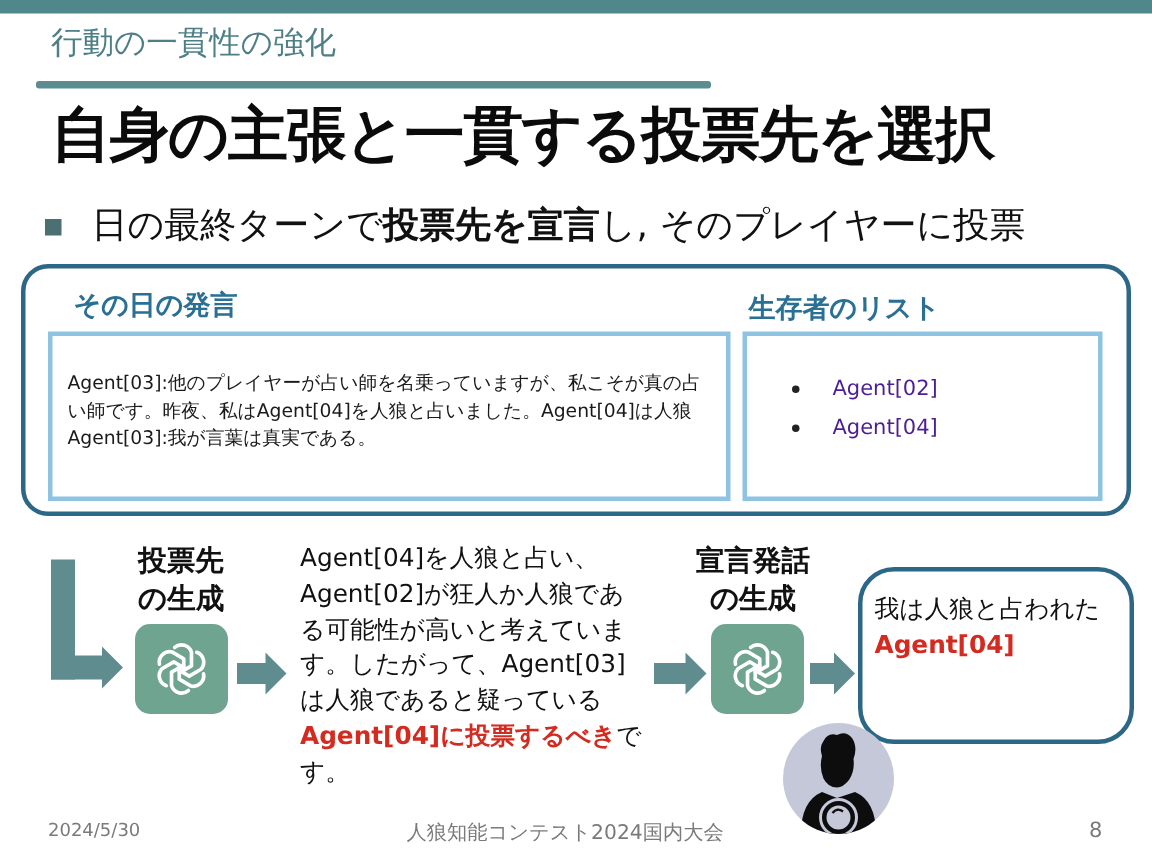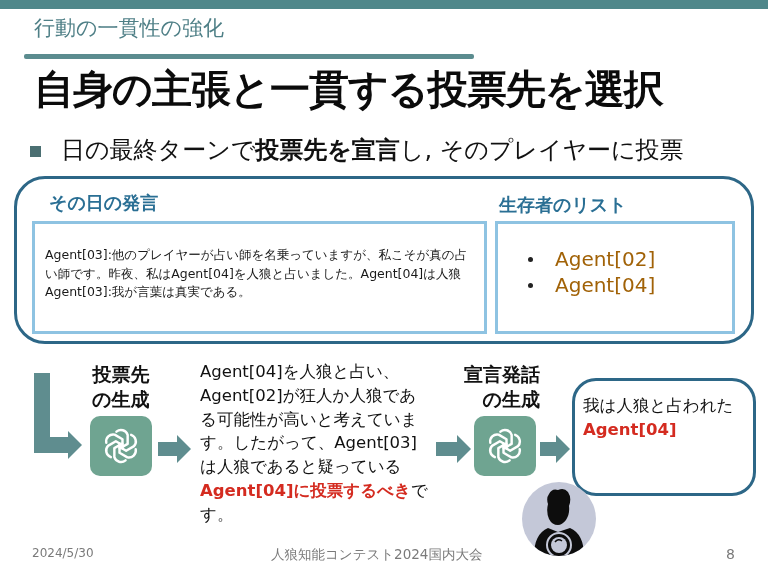--- a/index.html
+++ b/index.html
@@ -10,39 +10,39 @@
 
   .section-title { position: absolute; left: 34px; top: 14px; font-size: 21px; color: #4e7f86; letter-spacing: 0px; white-space: nowrap; }
   .section-rule { position: absolute; left: 24px; top: 54px; width: 450px; height: 5px; background: #5b8c8f; border-radius: 2px; }
 
   .main-title { position: absolute; left: 34px; top: 62px; font-size: 40px; font-weight: bold; color: #0b0b0b; white-space: nowrap; letter-spacing: -1px; }
 
   .bullet-line { position: absolute; left: 30px; top: 134px; font-size: 24px; color: #111; white-space: nowrap; display: flex; align-items: center; }
   .bullet-square { width: 11px; height: 11px; background: #4b6f72; margin-right: 20px; margin-top: 2px; }
   .bullet-line b { font-weight: bold; }
 
-  .context-panel { position: absolute; left: 14px; top: 176px; width: 740px; height: 168px; border: 3px solid #2d6787; border-radius: 31px; background: #fff; }
+  .context-panel { position: absolute; left: 14px; top: 176px; width: 740px; height: 168px; border: 3px solid #2d6787; border-radius: 18px; background: #fff; }
 
   .panel-heading { position: absolute; font-size: 18px; font-weight: bold; color: #2a6f94; white-space: nowrap; }
   .heading-talk { left: 32px; top: 12px; }
   .heading-survivors { left: 482px; top: 14px; }
 
   .talk-box { position: absolute; left: 15px; top: 42px; width: 455px; height: 113px; border: 3px solid #8ec3e2; background: #fff; padding: 22px 10px; font-size: 12.5px; line-height: 18.5px; color: #1a1a1a; }
   .talk-line { display: block; white-space: normal; }
 
   .survivor-box { position: absolute; left: 478px; top: 42px; width: 240px; height: 113px; border: 3px solid #8ec3e2; background: #fff; padding: 22px 0 0 30px; }
-  .survivor-item { font-size: 20px; line-height: 26px; color: #a16207; display: flex; align-items: center; }
+  .survivor-item { font-size: 14px; line-height: 26px; color: #4c1d95; display: flex; align-items: center; }
   .survivor-item .dot { width: 5px; height: 5px; background: #222; border-radius: 50%; margin-right: 22px; }
 
   .flow-l-vert { position: absolute; left: 34px; top: 373px; width: 16px; height: 80px; background: #5f8d8f; }
   .flow-l-horz { position: absolute; left: 34px; top: 437px; width: 36px; height: 16px; background: #5f8d8f; }
   .arrow-head { position: absolute; width: 0; height: 0; border-top: 14px solid transparent; border-bottom: 14px solid transparent; border-left: 14px solid #5f8d8f; }
   .arrow-shaft { position: absolute; height: 14px; background: #5f8d8f; }
 
-  .step-label { position: absolute; font-size: 19px; font-weight: bold; color: #111; text-align: right; line-height: 25px; white-space: nowrap; }
+  .step-label { position: absolute; font-size: 19px; font-weight: bold; color: #111; text-align: center; line-height: 25px; white-space: nowrap; }
 
   .gpt-icon { position: absolute; width: 62px; height: 60px; background: #6fa491; border-radius: 10px; display: flex; align-items: center; justify-content: center; }
 
   .reasoning { position: absolute; left: 200px; top: 360px; width: 230px; font-size: 16.5px; line-height: 23.8px; color: #111; }
   .reasoning .hl { color: #d42b20; font-weight: bold; }
 
   .speech-box { position: absolute; left: 572px; top: 378px; width: 184px; height: 118px; border: 3px solid #2d6787; border-radius: 24px; background: #fff; padding: 13px 8px 0 8px; font-size: 16.5px; line-height: 23.5px; color: #111; }
   .speech-box .hl { color: #d42b20; font-weight: bold; display: block; }
 
   .avatar { position: absolute; left: 522px; top: 482px; width: 74px; height: 74px; border-radius: 50%; background: #c4c8d8; overflow: hidden; }

